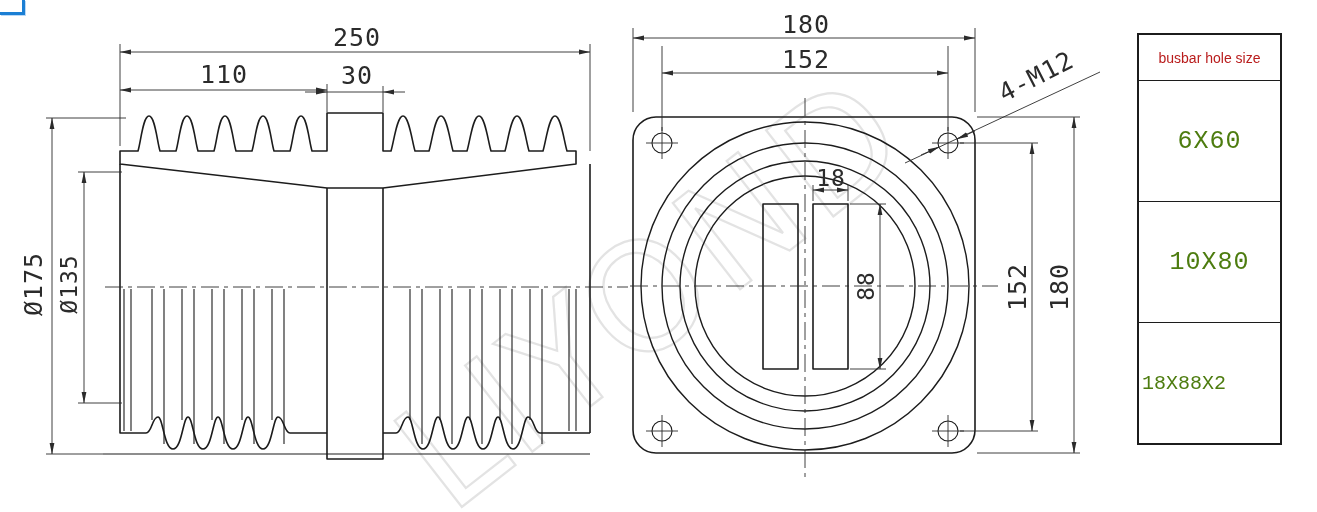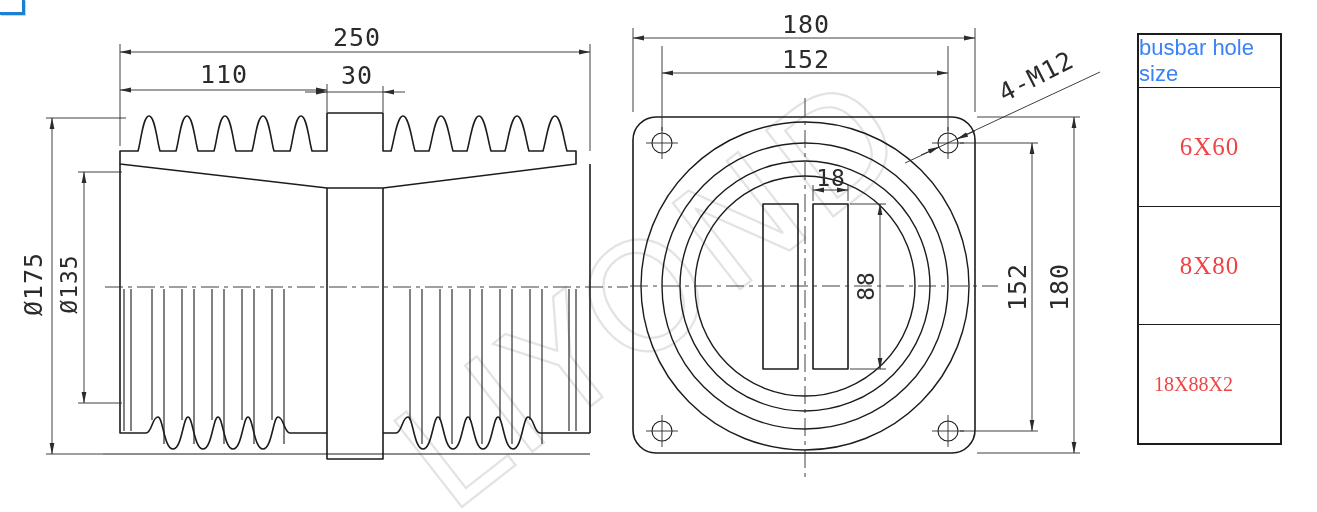--- a/index.html
+++ b/index.html
@@ -13,25 +13,25 @@
   .thin{fill:none;stroke:#1c1c1c;stroke-width:1.1;}
   .dimln{fill:none;stroke:#2b2b2b;stroke-width:0.9;}
   .cl{fill:none;stroke:#2b2b2b;stroke-width:0.9;stroke-dasharray:18 5 4 5;}
   .dim{font-family:"DejaVu Sans Mono",monospace;font-size:25px;fill:#2b2b2b;letter-spacing:1px;}
   .dim.sm{font-size:23px;}
   .wm{font-family:"DejaVu Sans",sans-serif;font-size:150px;letter-spacing:6px;
       fill:none;stroke:#e3e3e3;stroke-width:2.2;}
   .size-table{position:absolute;left:1137px;top:33px;width:145px;height:412px;
               border:2px solid #1c1c1c;display:flex;flex-direction:column;background:#fff;box-sizing:border-box;}
   .trow{flex:1;display:flex;align-items:center;justify-content:center;
-        font-family:Liberation Serif, serif;font-size:25px;color:#ef4444;letter-spacing:1px;}
+        font-family:Liberation Mono, monospace;font-size:25px;color:#4d7c0f;letter-spacing:1px;}
   .trow + .trow{border-top:1.6px solid #1c1c1c;}
-  .trow.head{font-family:"Liberation Sans",sans-serif;font-size:22px;color:#3b82f6;
+  .trow.head{font-family:"Liberation Sans",sans-serif;font-size:14px;color:#b91c1c;
              letter-spacing:0;flex:0 0 45px;}
-  .trow.sm{font-size:20px;justify-content:flex-start;padding-left:15px;letter-spacing:0;}
+  .trow.sm{font-size:20px;justify-content:flex-start;padding-left:3px;letter-spacing:0;}
 </style>
 </head>
 <body>
 
 <div class="sel-corner"></div>
 
 <svg width="1130" height="512" viewBox="0 0 1130 512">
   <defs>
     <marker id="arr" viewBox="0 0 12 6" refX="11.5" refY="3" markerWidth="13" markerHeight="6.5" orient="auto-start-reverse">
       <path d="M0,0.5 L12,3 L0,5.5 Z" fill="#2b2b2b"></path>
@@ -174,15 +174,15 @@
       <path class="dimln" d="M977,117 H1080 M977,453 H1080"></path>
       <line class="dimln" x1="1074" y1="117" x2="1074" y2="453" marker-start="url(#arr)" marker-end="url(#arr)"></line>
       <text class="dim" transform="rotate(-90 1068 287)" x="1068" y="287" text-anchor="middle">180</text>
     </g>
   </g>
 </svg>
 
 <div class="size-table">
   <div class="trow head">busbar hole size</div>
   <div class="trow">6X60</div>
-  <div class="trow">8X80</div>
+  <div class="trow">10X80</div>
   <div class="trow sm">18X88X2</div>
 </div>
 
 </body></html>

